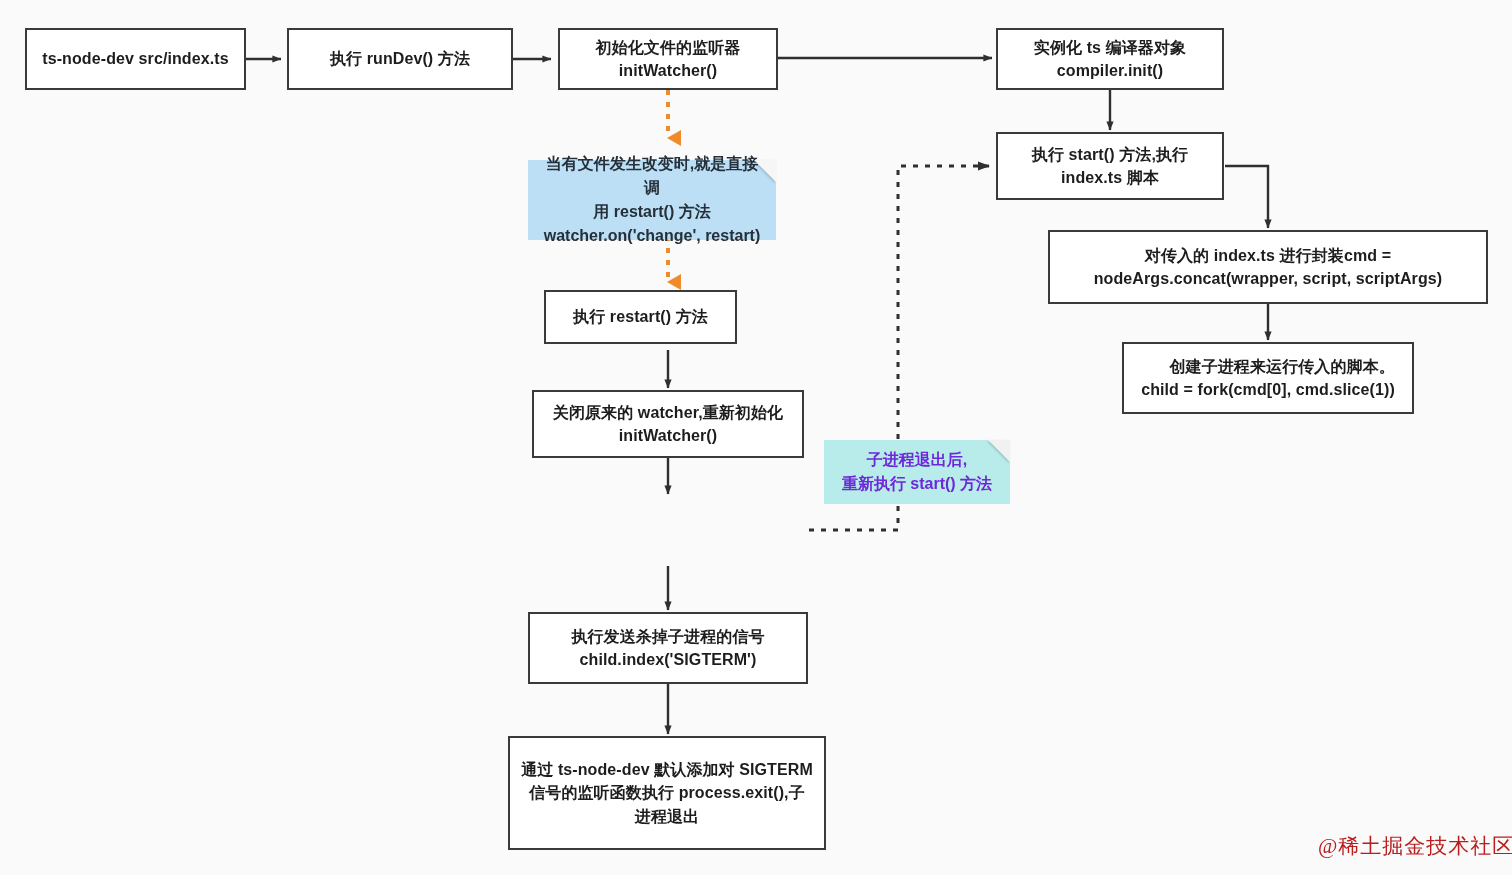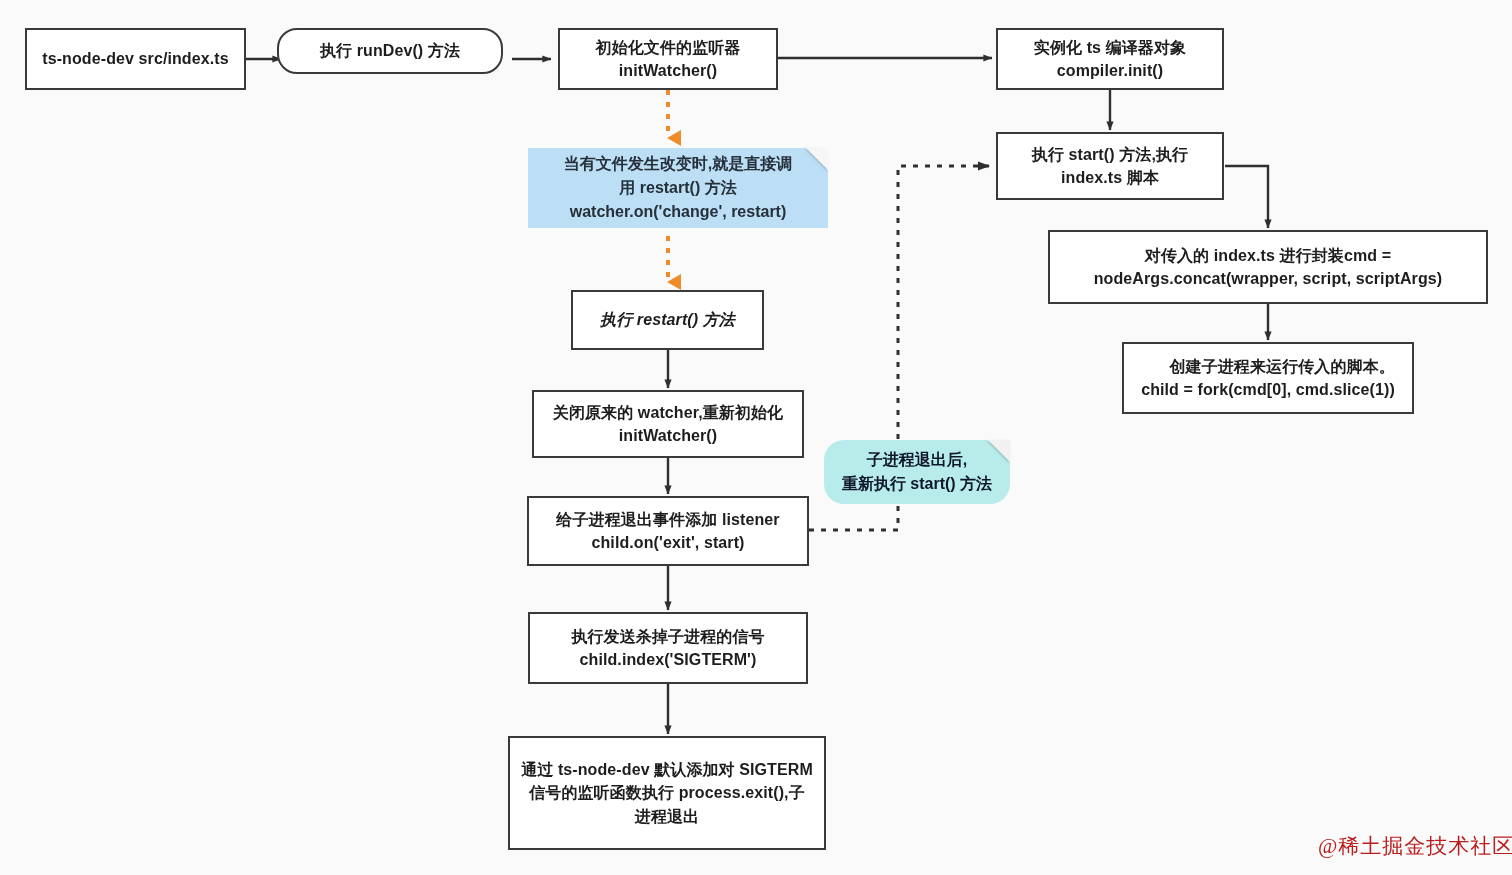--- a/index.html
+++ b/index.html
@@ -69,22 +69,21 @@
   .note-blue {
     background: #bcdff5;
     color: #25303a;
   }
   .note-blue .fold {
     border-color: transparent #f6f6f6 transparent transparent;
     filter: drop-shadow(-1px 1px 1px rgba(0,0,0,0.18));
   }
   .note-green {
     background: #b7ecea;
-    color: #0f172a;
-    border-radius: 20px;
+    color: #6d28d9;
   }
   .note-green .fold {
     border-color: transparent #f1f1f1 transparent transparent;
     filter: drop-shadow(-1px 1px 1px rgba(0,0,0,0.18));
   }
   .watermark {
     position: absolute;
     font-size: 21px;
     color: #b91c1c;
     font-family: "Liberation Serif", "DejaVu Serif", serif;
@@ -134,21 +133,21 @@
 
     <path d="M668,684 L668,734" stroke="#2f2f2f" stroke-width="2.4" fill="none" marker-end="url(#arrow-dark)"></path>
 
     <path d="M809,530 L898,530 L898,166 L989,166" stroke="#2f2f2f" stroke-width="3" stroke-dasharray="5 7" fill="none" marker-end="url(#arrow-dark-dot)"></path>
   </svg>
 
   <div class="node" style="left:25px; top:28px; width:221px; height:62px;">
     <span>ts-node-dev src/index.ts</span>
   </div>
 
-  <div class="node" style="left:277px; top:28px; width:226px; height:46px;border-radius:20px;">
+  <div class="node" style="left:287px; top:28px; width:226px; height:62px;">
     <span>执行 runDev() 方法</span>
   </div>
 
   <div class="node" style="left:558px; top:28px; width:220px; height:62px;">
     <span>初始化文件的监听器
 initWatcher()</span>
   </div>
 
   <div class="node" style="left:996px; top:28px; width:228px; height:62px;">
     <span>实例化 ts 编译器对象
@@ -163,46 +162,42 @@
   <div class="node" style="left:1048px; top:230px; width:440px; height:74px;">
     <span>对传入的 index.ts 进行封装cmd =
 nodeArgs.concat(wrapper, script, scriptArgs)</span>
   </div>
 
   <div class="node" style="left:1122px; top:342px; width:292px; height:72px;text-align:right;">
     <span>创建子进程来运行传入的脚本。
 child = fork(cmd[0], cmd.slice(1))</span>
   </div>
 
-  <div class="node" style="left:571px; top:290px; width:193px; height:60px;font-style:italic;">
+  <div class="node" style="left:544px; top:290px; width:193px; height:54px;">
     <span>执行 restart() 方法</span>
   </div>
 
   <div class="node" style="left:532px; top:390px; width:272px; height:68px;">
     <span>关闭原来的 watcher,重新初始化
 initWatcher()</span>
   </div>
 
-  <div class="node" style="left:527px; top:496px; width:282px; height:70px;">
-    <span>给子进程退出事件添加 listener
-child.on('exit', start)</span>
-  </div>
 
   <div class="node" style="left:528px; top:612px; width:280px; height:72px;">
     <span>执行发送杀掉子进程的信号
 child.index('SIGTERM')</span>
   </div>
 
   <div class="node" style="left:508px; top:736px; width:318px; height:114px;">
     <span>通过 ts-node-dev 默认添加对 SIGTERM
 信号的监听函数执行 process.exit(),子
 进程退出</span>
   </div>
 
-  <div class="note note-blue" style="left:528px; top:148px; width:300px; height:80px;">
+  <div class="note note-blue" style="left:528px; top:160px; width:248px; height:80px;">
     <span class="fold"></span>
     <span>当有文件发生改变时,就是直接调
 用 restart() 方法
 watcher.on('change', restart)</span>
   </div>
 
   <div class="note note-green" style="left:824px; top:440px; width:186px; height:64px;">
     <span class="fold"></span>
     <span>子进程退出后,
 重新执行 start() 方法</span>

